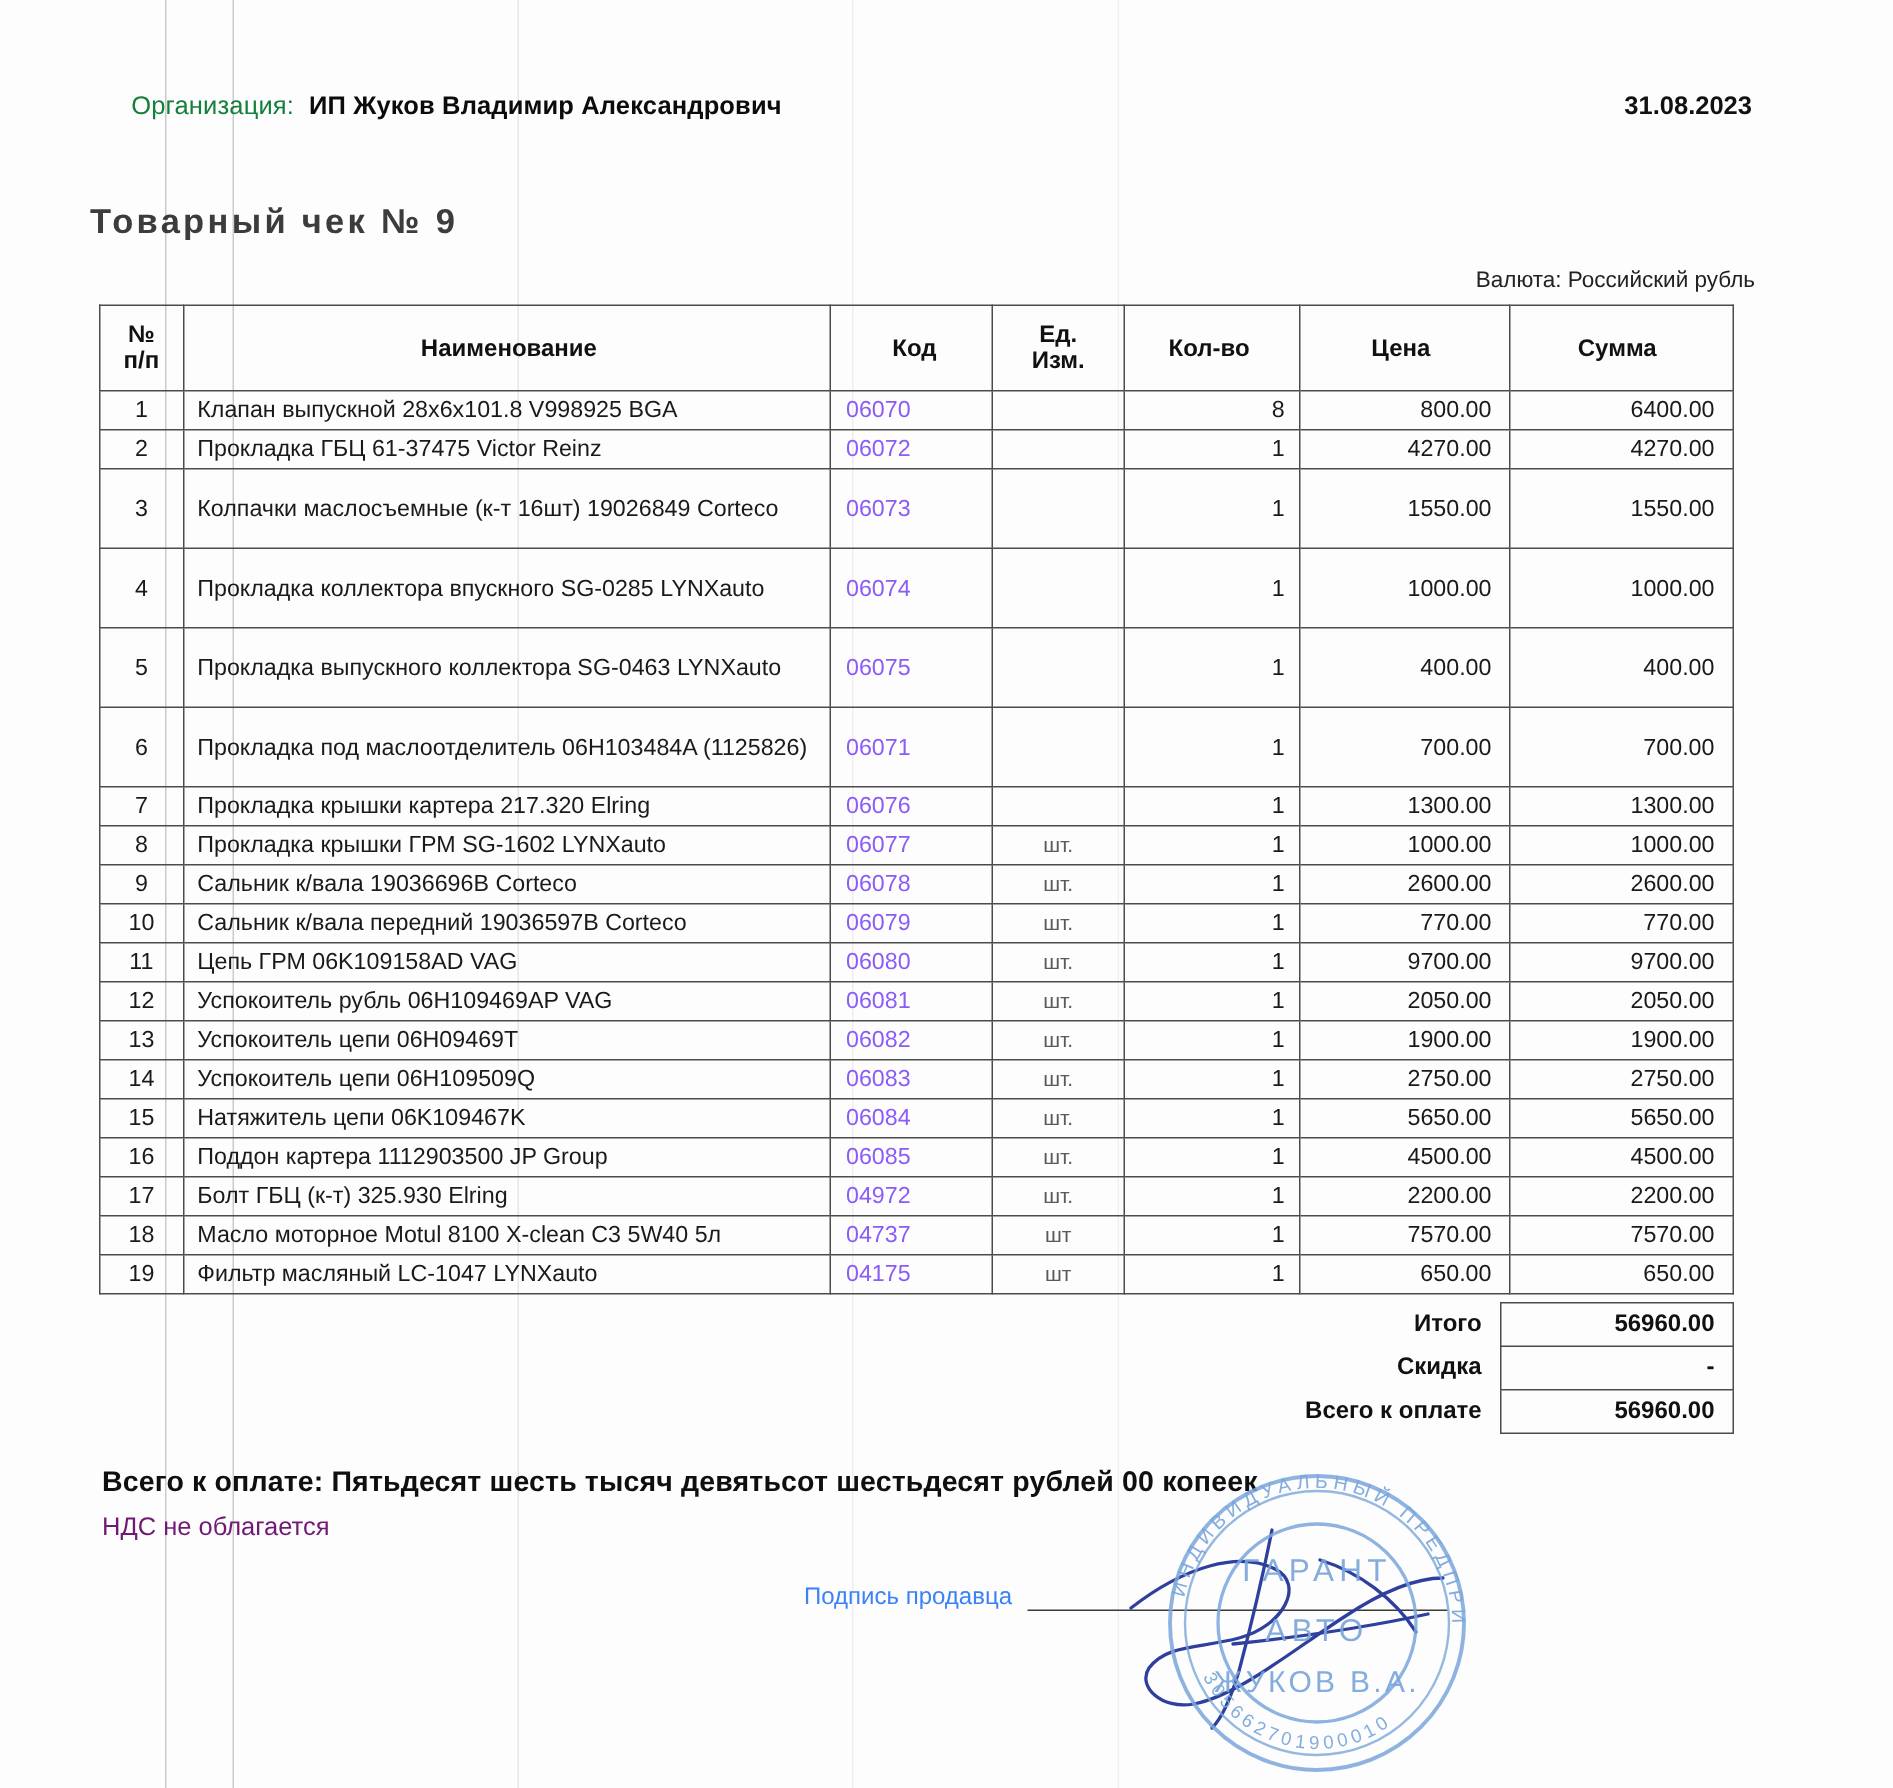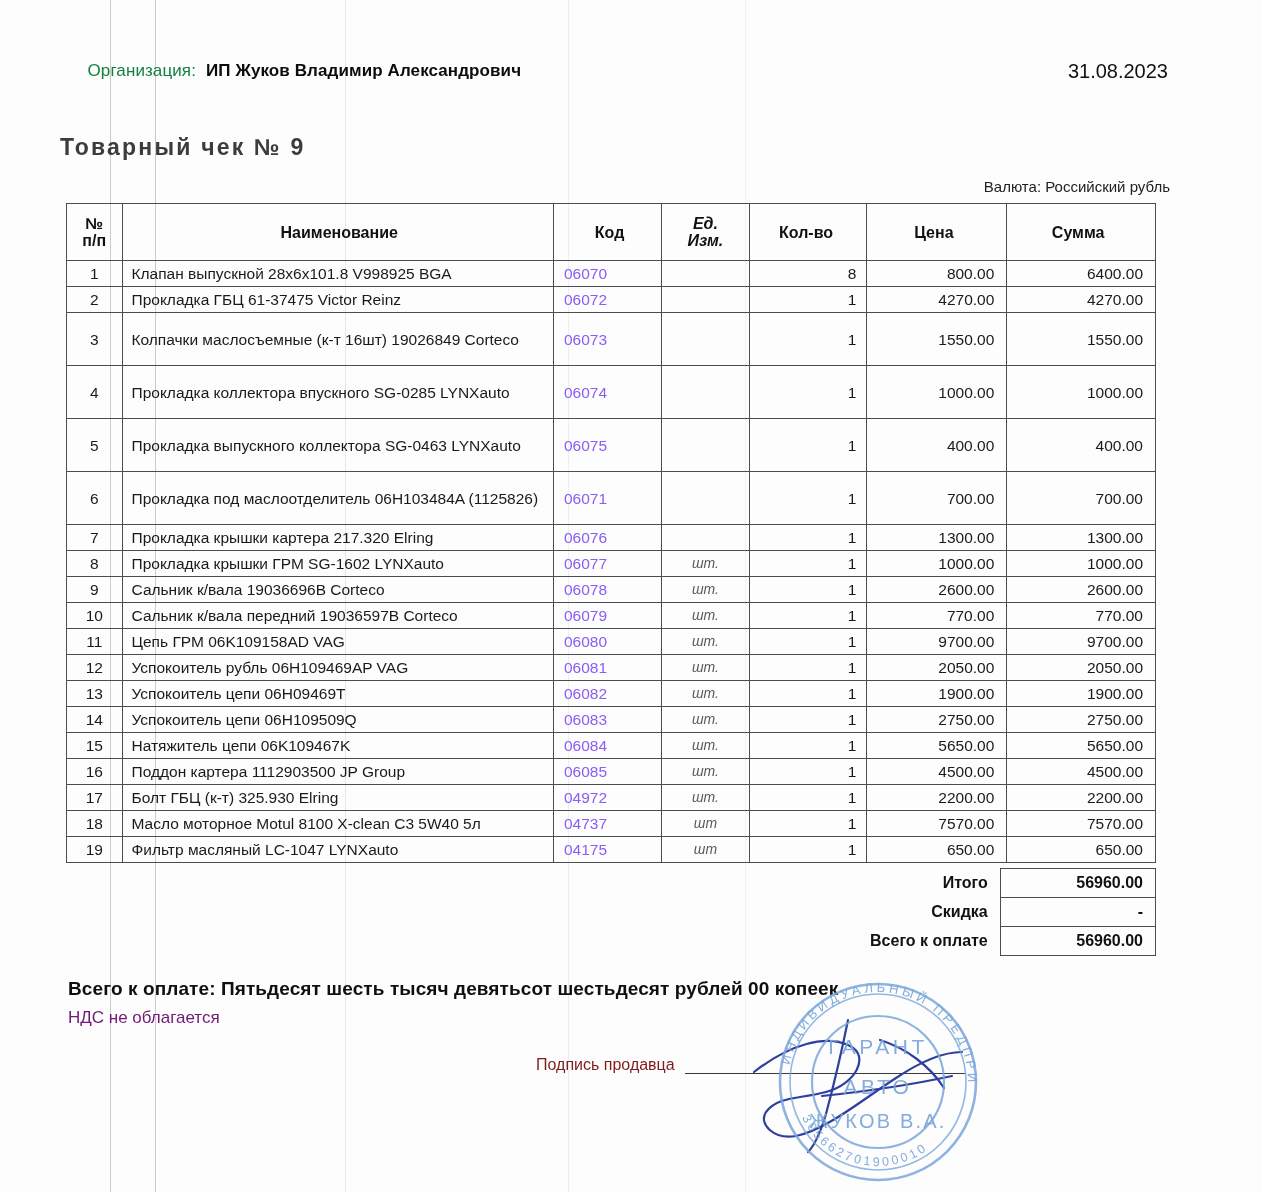--- a/index.html
+++ b/index.html
@@ -54,22 +54,22 @@
     color: #15803d;
   }
   .hdr-value {
     font-weight: bold;
     color: #0c0c0c;
   }
   .hdr-date {
     position: absolute;
     right: 0;
     top: 0;
-    font-weight: normal;
-    font-size: 20px;
+    font-weight: bold;
+    font-size: 17px;
     line-height: 26px;
   }
 
   .doc-title {
     position: absolute;
     left: 0;
     right: 0;
     top: 134px;
     text-align: left;
     font-size: 23px;
@@ -106,21 +106,21 @@
     height: 52px;
     font-weight: bold;
     text-align: center;
     font-size: 16px;
     line-height: 17px;
     color: #111;
   }
   .c-num   { width: 46px;  text-align: center; }
   .c-name  { width: 456px; text-align: left; padding-left: 9px !important; }
   .c-code  { width: 98px;  text-align: left; padding-left: 10px !important; color:#8b5cf6; }
-  .c-unit  { width: 80px;  text-align: center; color:#5a5a5a; font-size: 14px; font-style: italic; }
+  .c-unit  { width: 80px;  text-align: center; color:#5a5a5a; font-size: 14px; }
   .c-qty   { width: 110px; text-align: right; padding-right: 10px !important; }
   .c-price { width: 130px; text-align: right; padding-right: 12px !important; }
   .c-sum   { width: 140px; text-align: right; padding-right: 12px !important; }
 
   table.items tbody tr { height: 26px; }
   table.items tbody td { line-height: 19px; }
   .tall td { height: 48px; }
 
   
   table.totals {
@@ -174,21 +174,21 @@
     color: #701a75;
   }
 
   .sign-row {
     position: absolute;
     left: 536px;
     top: 1056px;
     display: flex;
     align-items: flex-end;
     font-size: 16px;
-    color: #7f1d1d;
+    color: #3b82f6;
   }
   .sign-label { padding-right: 10px; white-space: nowrap; }
   .sign-line {
     width: 280px;
     border-bottom: 1px solid #3a3a3a;
     height: 16px;
   }
 
   
   .stamp {

